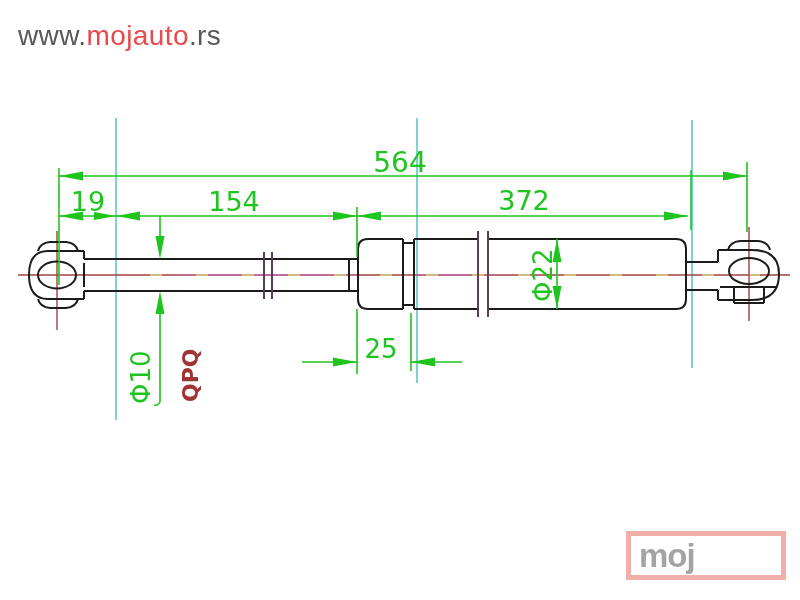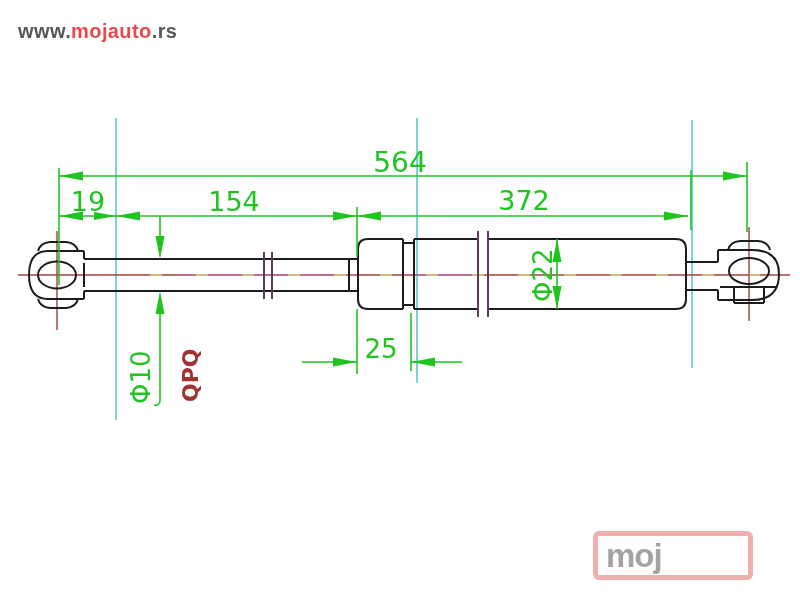--- a/index.html
+++ b/index.html
@@ -3,38 +3,38 @@
 <meta charset="utf-8">
 <style>
   html,body{margin:0;padding:0;}
   body{
     width:800px;height:600px;position:relative;background:#ffffff;
     font-family:"Liberation Sans", sans-serif;overflow:hidden;
   }
   
   .site-logo{
     position:absolute;left:18px;top:20px;
-    font-weight:bold;font-size:20px;letter-spacing:.4px;
+    font-weight:normal;font-size:28px;letter-spacing:.4px;
     color:#58585a;cursor:pointer;user-select:none;
   }
   .site-logo .brand{color:#e8494d;}
   
   .drawing-svg{position:absolute;left:0;top:0;}
   .dim-text{
     font-family:"DejaVu Sans", sans-serif;
     fill:#1fc41f;
   }
   .treat-text{
     font-family:"DejaVu Sans", sans-serif;
     fill:#a03434;
   }
   
   .watermark{
-    position:absolute;left:593px;top:531px;width:160px;height:49px;
-    box-sizing:border-box;border:5px solid #e4625a;border-radius:6px;
+    position:absolute;left:626px;top:531px;width:160px;height:49px;
+    box-sizing:border-box;border:5px solid #e4625a;border-radius:0;
     background:#ffffff;display:flex;align-items:stretch;overflow:hidden;
     opacity:.5;font-weight:bold;
   }
   .watermark .wm-left{
     flex:0 0 auto;display:flex;align-items:center;justify-content:center;
     padding:0 2px 0 8px;color:#4a4a4a;font-size:33px;letter-spacing:-1px;
     line-height:1;background:#ffffff;
   }
   .watermark .wm-right{
     flex:1 1 auto;display:flex;align-items:center;justify-content:center;

